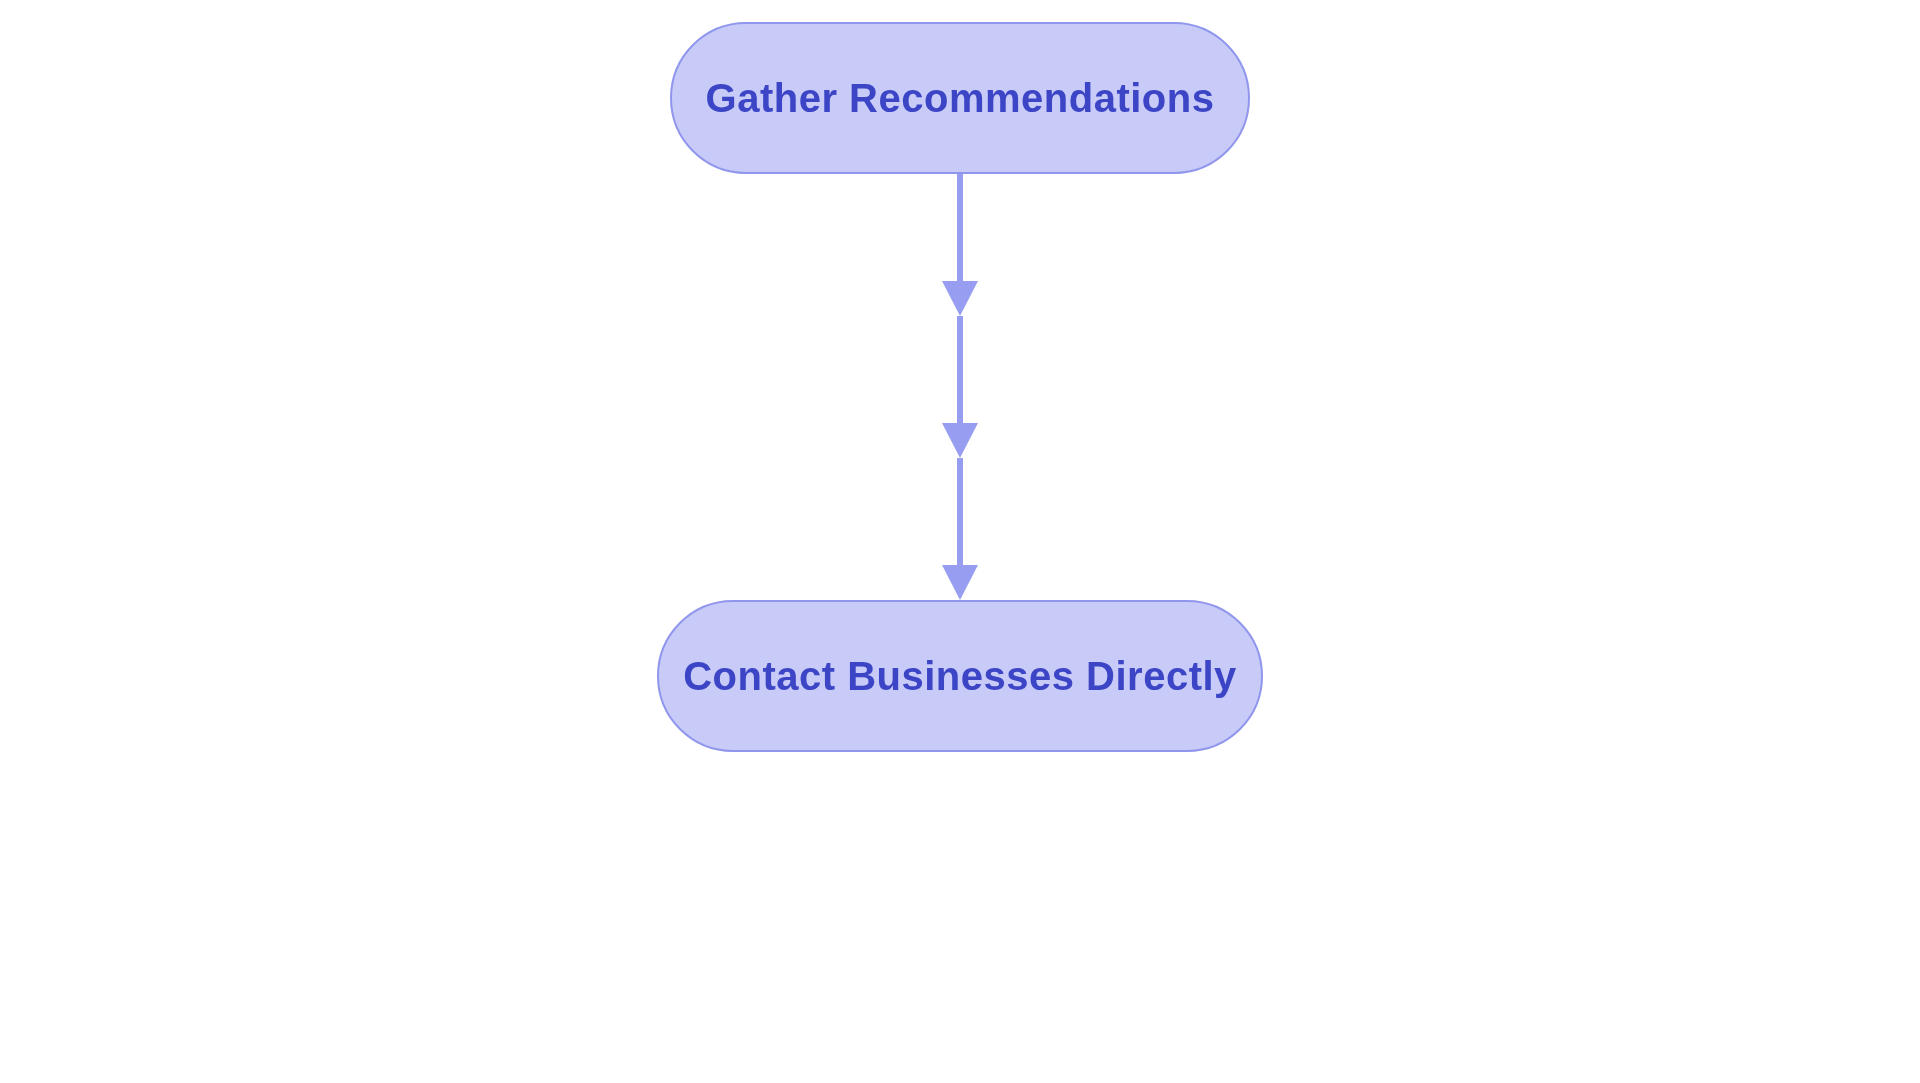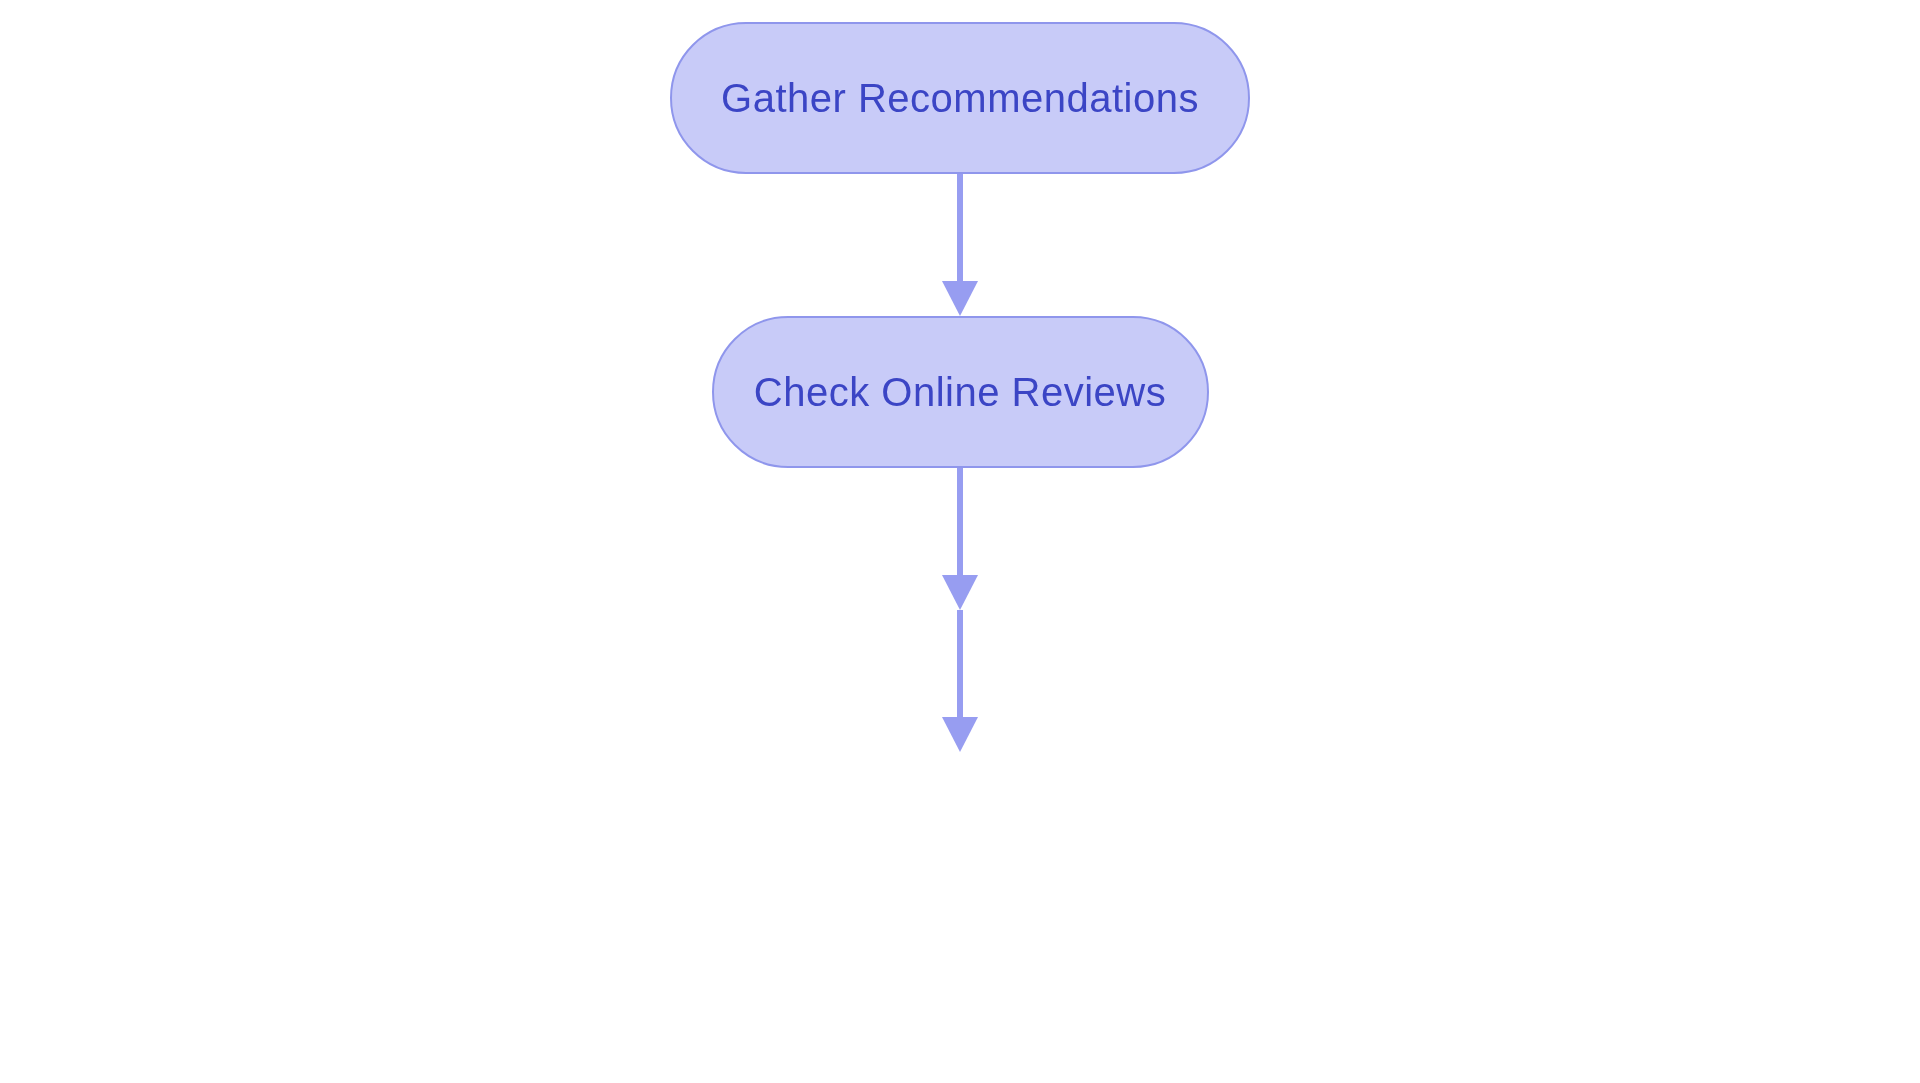--- a/index.html
+++ b/index.html
@@ -24,20 +24,21 @@
   .node {
     flex: 0 0 auto;
     height: 152px;
     border-radius: 76px;
     background: var(--node-fill, #c8cbf8);
     border: 2px solid var(--node-border, #8f96ec);
     display: flex;
     align-items: center;
     justify-content: center;
     box-sizing: border-box;
+    font-weight: bold;
   }
   .n1 { width: 580px; }
   .n2 { width: 497px; }
   .n3 { width: 575px; }
   .n4 { width: 606px; }
   .node-label {
     color: var(--node-text, #3b45c5);
     font-size: 40px;
     letter-spacing: 0.5px;
     white-space: nowrap;
@@ -61,29 +62,29 @@
 
   <div class="node n1">
     <span class="node-label">Gather Recommendations</span>
   </div>
 
   <svg class="arrow" width="40" height="142" viewBox="0 0 40 142" aria-hidden="true">
     <line x1="20" y1="0" x2="20" y2="112"></line>
     <polygon points="2,107 38,107 20,142"></polygon>
   </svg>
 
-  <div class="node n2">
-    <span class="node-label">Check Online Reviews</span>
-  </div>
 
   <svg class="arrow" width="40" height="142" viewBox="0 0 40 142" aria-hidden="true">
     <line x1="20" y1="0" x2="20" y2="112"></line>
     <polygon points="2,107 38,107 20,142"></polygon>
   </svg>
 
 
   <svg class="arrow" width="40" height="142" viewBox="0 0 40 142" aria-hidden="true">
     <line x1="20" y1="0" x2="20" y2="112"></line>
     <polygon points="2,107 38,107 20,142"></polygon>
   </svg>
 
+  <div class="node n4">
+    <span class="node-label">Contact Businesses Directly</span>
+  </div>
 
 </div>
 
 </body></html>

